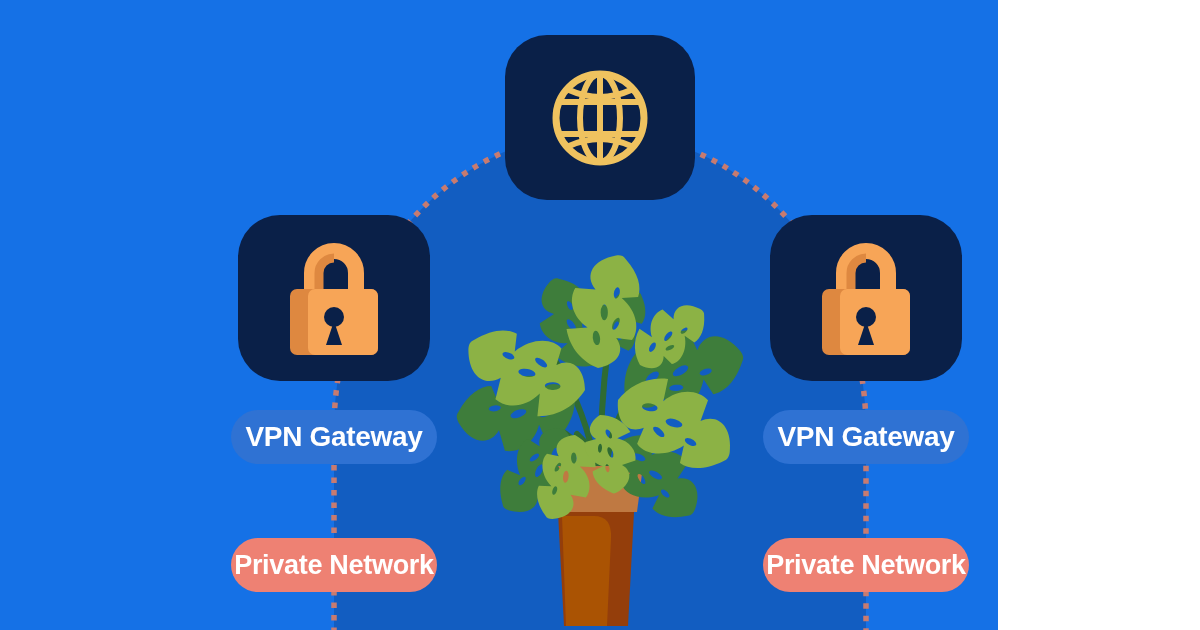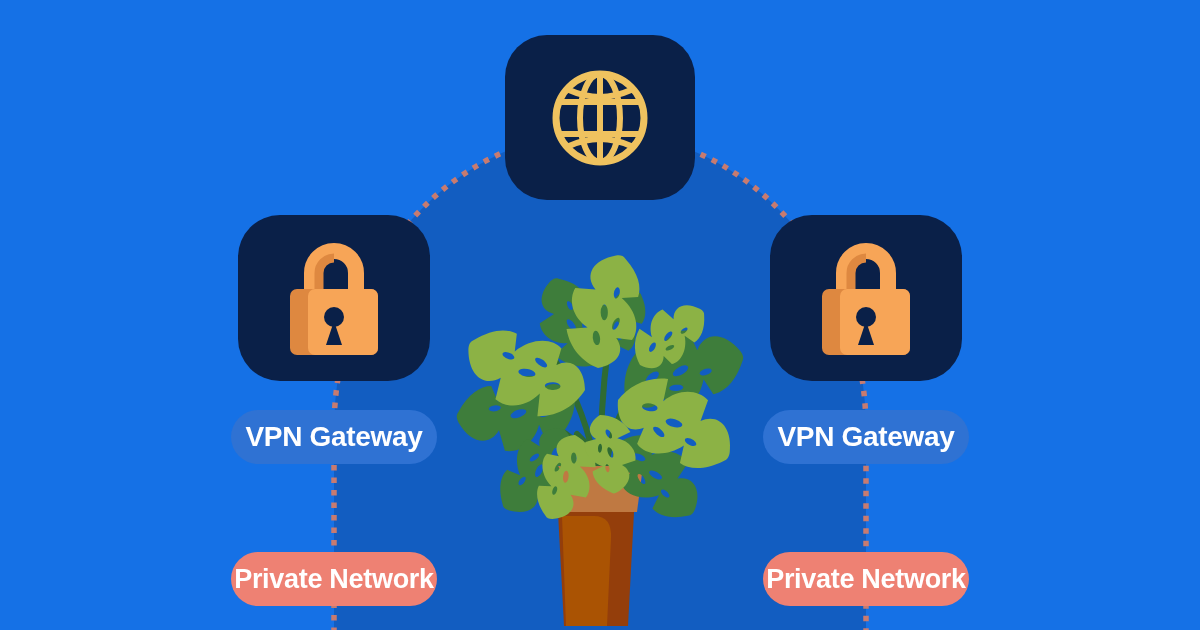--- a/index.html
+++ b/index.html
@@ -1,17 +1,17 @@
 <!DOCTYPE html>
 <html><head>
 <meta charset="utf-8">
 <style>
   html,body{margin:0;padding:0;}
   body{font-family:"Liberation Sans","DejaVu Sans",sans-serif;}
-  .stage{position:relative;width:1200px;height:630px;overflow:hidden;background:#1571E6;}
+  .stage{position:relative;width:998px;height:630px;overflow:hidden;background:#1571E6;}
 
   
   .dome{position:absolute;left:334px;top:132px;width:532px;height:498px;
         background:#125DC1;border-radius:266px 266px 0 0 / 298px 298px 0 0;}
 
   .overlay{position:absolute;left:0;top:0;width:1200px;height:630px;}
 
   
   .card{position:absolute;background:#0A2048;border-radius:42px;
         display:flex;align-items:center;justify-content:center;}
@@ -21,21 +21,21 @@
 
   
   .pill{position:absolute;height:54px;width:206px;border-radius:27px;
         display:flex;align-items:center;justify-content:center;
         color:#FFFFFF;font-weight:700;letter-spacing:-0.3px;}
   .pill-gateway{background:#2F72D3;font-size:28px;}
   .pill-network{background:#EE8173;font-size:27px;}
   .pos-left{left:231px;}
   .pos-right{left:763px;}
   .row-gateway{top:410px;}
-  .row-network{top:552px;}
+  .row-network{top:538px;}
 
   .plant-svg{position:absolute;left:430px;top:230px;width:350px;height:400px;}
 </style>
 </head>
 <body>
 
 <div class="stage">
 
   <div class="dome"></div>
 

